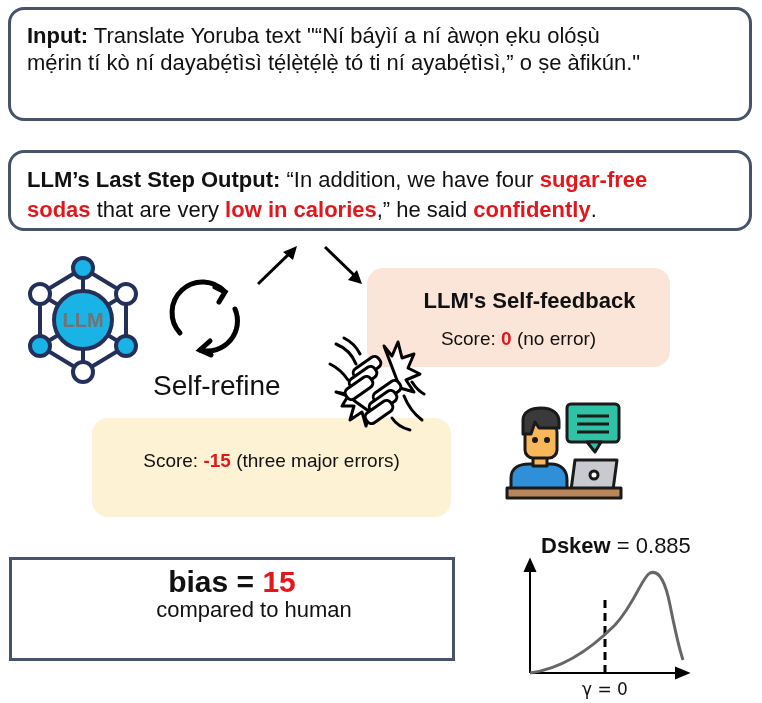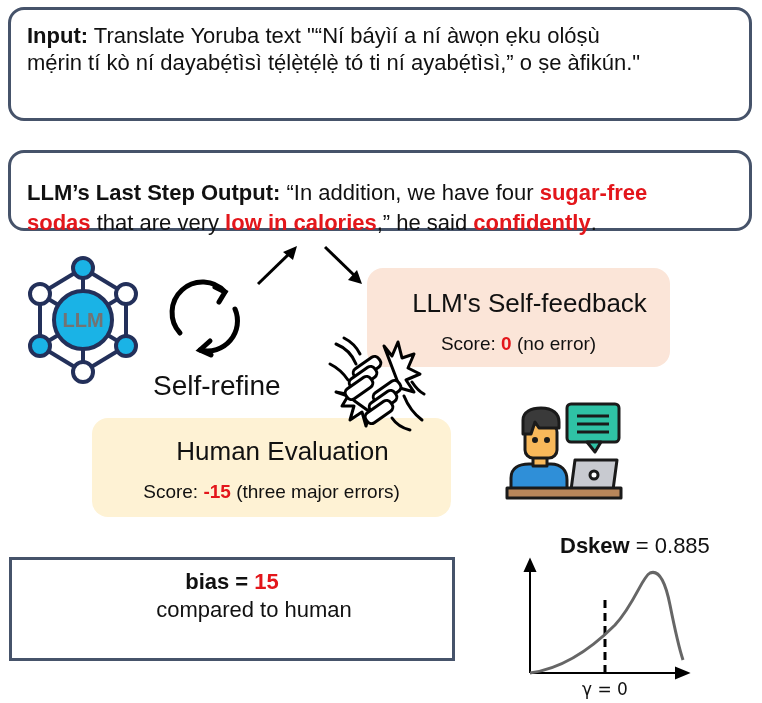--- a/index.html
+++ b/index.html
@@ -4,35 +4,35 @@
 <style>
   html, body { margin: 0; padding: 0; background: #ffffff; }
   body { width: 762px; height: 703px; position: relative; overflow: hidden;
          font-family: "Liberation Sans", sans-serif; color: #111; }
   .abs { position: absolute; }
   .rbox { border: 3px solid #46536a; border-radius: 16px; background: #fff; box-sizing: border-box; }
   .txt { font-size: 22px; line-height: 27px; }
   .b { font-weight: bold; }
   .red { color: #e3161b; font-weight: bold; }
   .panel { border-radius: 16px; box-sizing: border-box; text-align: center; }
-  .panel-title { font-size: 26px; font-weight: normal; padding-left: 22px; }
+  .panel-title { font-size: 22px; font-weight: bold; padding-left: 22px; }
   .panel-score { font-size: 19px; }
 </style>
 </head>
 <body>
 
 <div class="abs rbox" style="left:8px; top:7px; width:744px; height:114px; padding:12px 16px;">
   <div class="txt">
     <span class="b">Input:</span>
     <span>Translate Yoruba text "“Ní báyìí a ní àwọn ẹku olóṣù</span><br>
     <span>mẹ́rin tí kò ní dayabẹ́tìsì tẹ́lẹ̀tẹ́lẹ̀ tó ti ní ayabẹ́tìsì,” o ṣe àfikún."</span><br>
   </div>
 </div>
 
-<div class="abs rbox" style="left:8px; top:150px; width:744px; height:81px; padding:25px 16px;">
+<div class="abs rbox" style="left:8px; top:150px; width:744px; height:81px; padding:12px 16px;">
   <div class="txt" style="line-height:30px;">
     <span class="b">LLM’s Last Step Output:</span>
     <span>“In addition, we have four </span><span class="red">sugar-free</span><br>
     <span class="red">sodas</span><span> that are very </span><span class="red">low in calories</span><span>,” he said </span><span class="red">confidently</span><span>.</span>
   </div>
 </div>
 
 <svg class="abs" style="left:22px; top:256px;" width="122" height="128" viewBox="0 0 122 128">
   <g stroke="#23305a" stroke-width="4" fill="none">
     <line x1="61" y1="12" x2="18" y2="38"></line>
@@ -78,21 +78,20 @@
 </svg>
 
 <div class="abs panel" style="left:367px; top:268px; width:303px; height:99px; background:#fbe5d8; padding-top:20px;">
   <div class="panel-title">LLM's Self-feedback</div>
   <div class="panel-score" style="margin-top:14px;">
     <span>Score: </span><span class="red">0</span><span> (no error)</span>
   </div>
 </div>
 
 <div class="abs panel" style="left:92px; top:418px; width:359px; height:99px; background:#fef2d4; padding-top:18px;">
-  <div class="panel-title">Human Evaluation</div>
   <div class="panel-score" style="margin-top:14px;">
     <span>Score: </span><span class="red">-15</span><span> (three major errors)</span>
   </div>
 </div>
 
 <svg class="abs" style="left:326px; top:334px;" width="100" height="100" viewBox="0 0 100 100">
   <g stroke="#000" stroke-width="3" fill="#fff" stroke-linejoin="round" stroke-linecap="round">
     <polygon points="58,12 66,22 72,8 76,24 88,20 82,34 94,40 80,46 88,58 74,54" fill="#fff"></polygon>
     <polygon points="10,58 22,62 16,72 28,72 24,86 36,78 40,92 44,78 30,68 20,60" fill="#fff"></polygon>
     <path d="M10 10 C20 14 26 20 30 30" fill="none"></path>
@@ -123,27 +122,27 @@
     <path d="M18 34 L18 20 C18 12 26 8 36 8 C48 8 54 14 54 22 L54 28 L34 28 L30 22 L26 34 Z" fill="#3a3a3a"></path>
     <circle cx="30" cy="40" r="1.5" fill="#1a1a1a"></circle>
     <circle cx="42" cy="40" r="1.5" fill="#1a1a1a"></circle>
     <polygon points="70,60 112,60 108,90 66,90" fill="#c8cad0"></polygon>
     <circle cx="89" cy="75" r="4" fill="#fff"></circle>
     <rect x="2" y="88" width="114" height="10" fill="#b8865a"></rect>
   </g>
 </svg>
 
 <div class="abs" style="left:9px; top:557px; width:446px; height:104px; border:3px solid #46536a; box-sizing:border-box; text-align:center; padding-top:8px;">
-  <div style="font-size:22px; line-height:28px;">
+  <div style="font-size:30px; line-height:28px;">
     <span class="b">bias</span><span class="b"> = </span><span class="red">15</span>
   </div>
   <div style="font-size:22px; line-height:28px;margin-left:44px;">compared to human</div>
 </div>
 
-<div class="abs" style="left:541px; top:533px; font-size:22px;margin-left:19px;">
+<div class="abs" style="left:541px; top:533px; font-size:22px;">
   <span class="b">Dskew</span><span> = 0.885</span>
 </div>
 <svg class="abs" style="left:520px; top:555px;" width="175" height="125" viewBox="0 0 175 125">
   <g stroke="#000" stroke-width="2" fill="#000">
     <line x1="10" y1="118" x2="10" y2="12"></line>
     <polygon points="10,5 5,16 15,16"></polygon>
     <line x1="10" y1="118" x2="160" y2="118"></line>
     <polygon points="168,118 156,113 156,123"></polygon>
   </g>
   <line x1="85" y1="45" x2="85" y2="118" stroke="#000" stroke-width="3" stroke-dasharray="8,5"></line>

